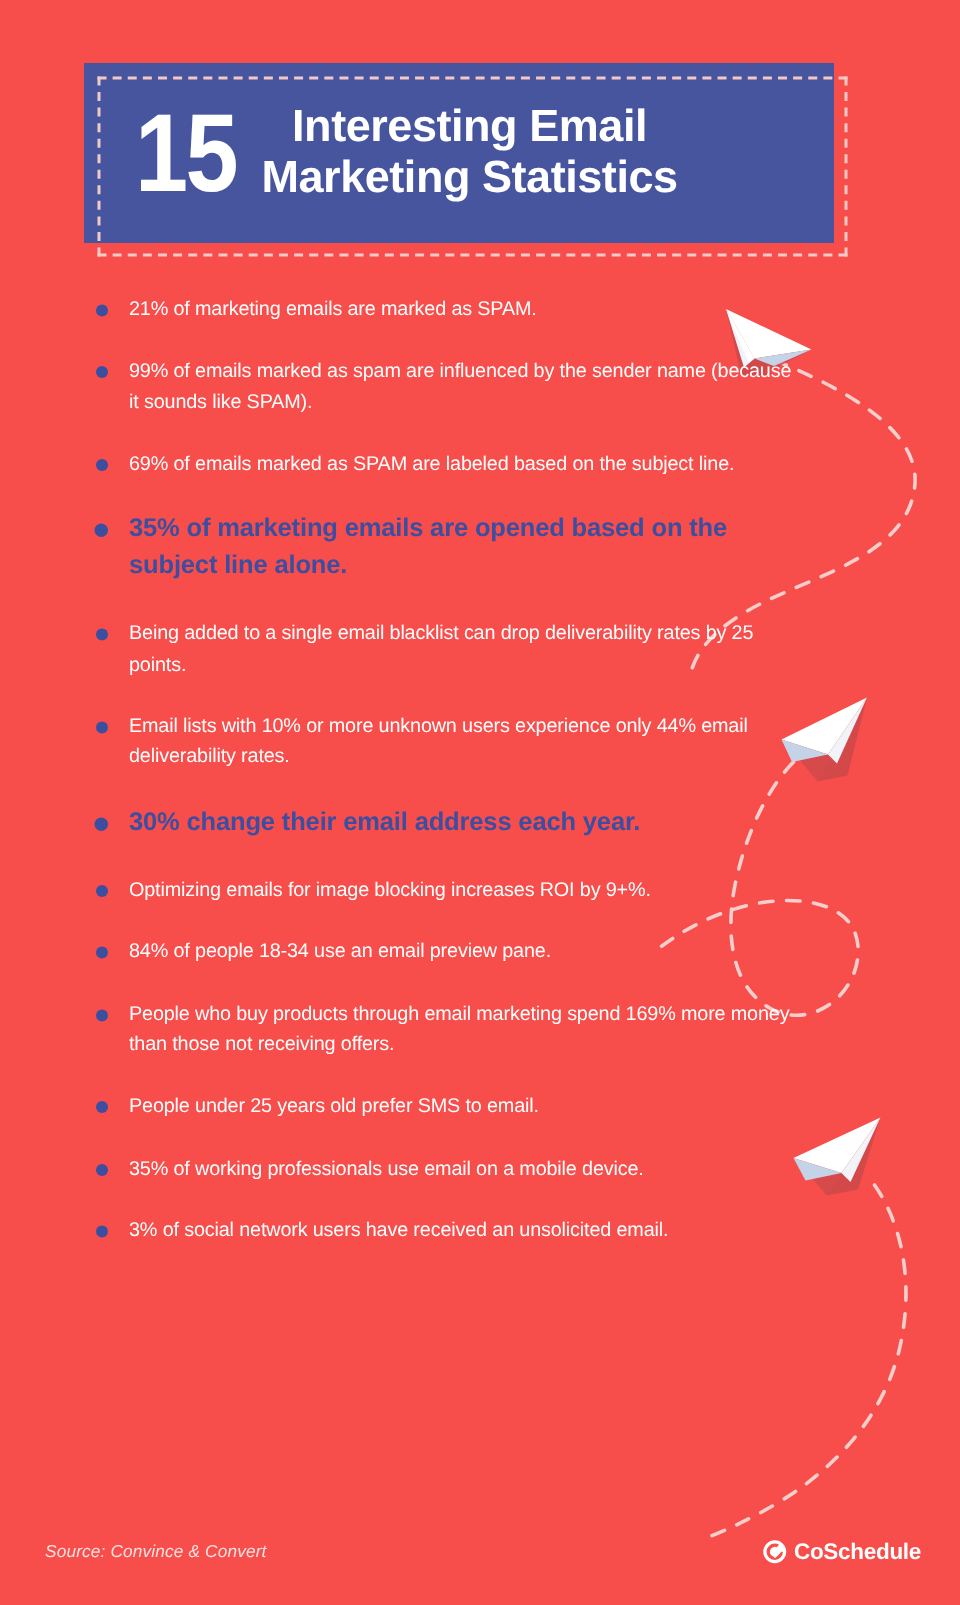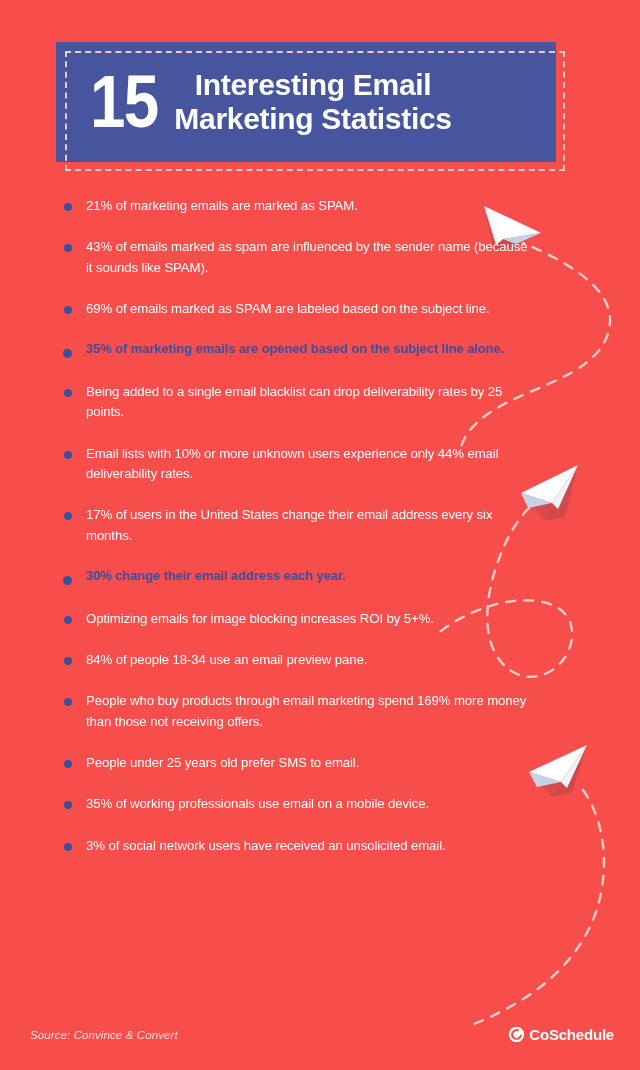--- a/index.html
+++ b/index.html
@@ -124,21 +124,21 @@
     margin-bottom: 23px;
   }
   .item.hl .dot {
     width: 9px;
     height: 9px;
     top: 9px;
     left: 3px;
   }
   .item.hl .txt {
     color: #3b4ea0;
-    font-size: 13px;
+    font-size: 17px;
     font-weight: bold;
     line-height: 1.44;
   }
 
   
   .footer-source {
     position: absolute;
     left: 30px;
     top: 1029px;
     color: #fbe2e0;
@@ -218,49 +218,45 @@
     </div>
   </div>
 
   <div class="list" id="stat-list">
       <div class="item">
         <span class="dot"></span>
         <span class="txt">21% of marketing emails are marked as SPAM.</span>
       </div>
       <div class="item">
         <span class="dot"></span>
-        <span class="txt">43% of emails marked as spam are influenced by the sender name (because it sounds like SPAM).</span>
+        <span class="txt">99% of emails marked as spam are influenced by the sender name (because it sounds like SPAM).</span>
       </div>
       <div class="item">
         <span class="dot"></span>
         <span class="txt">69% of emails marked as SPAM are labeled based on the subject line.</span>
       </div>
       <div class="item hl">
         <span class="dot"></span>
         <span class="txt">35% of marketing emails are opened based on the subject line alone.</span>
       </div>
       <div class="item">
         <span class="dot"></span>
         <span class="txt">Being added to a single email blacklist can drop deliverability rates by 25 points.</span>
       </div>
       <div class="item">
         <span class="dot"></span>
         <span class="txt">Email lists with 10% or more unknown users experience only 44% email deliverability rates.</span>
       </div>
-      <div class="item">
-        <span class="dot"></span>
-        <span class="txt">17% of users in the United States change their email address every six months.</span>
-      </div>
       <div class="item hl">
         <span class="dot"></span>
         <span class="txt">30% change their email address each year.</span>
       </div>
       <div class="item">
         <span class="dot"></span>
-        <span class="txt">Optimizing emails for image blocking increases ROI by 5+%.</span>
+        <span class="txt">Optimizing emails for image blocking increases ROI by 9+%.</span>
       </div>
       <div class="item">
         <span class="dot"></span>
         <span class="txt">84% of people 18-34 use an email preview pane.</span>
       </div>
       <div class="item">
         <span class="dot"></span>
         <span class="txt">People who buy products through email marketing spend 169% more money than those not receiving offers.</span>
       </div>
       <div class="item">

